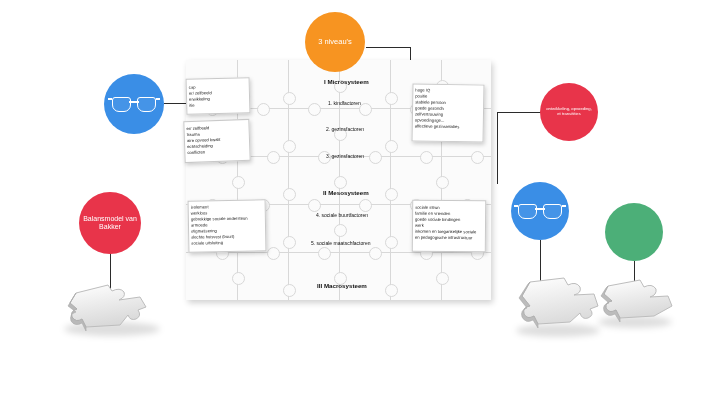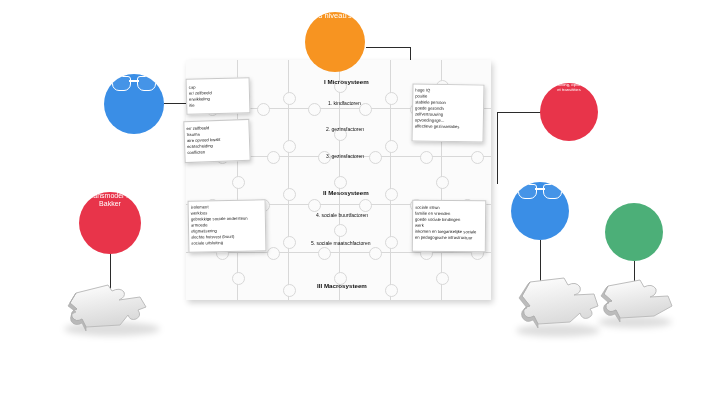--- a/index.html
+++ b/index.html
@@ -29,21 +29,21 @@
     background: #2b2b2b;
   }
   .conn.h { height: 1px; }
   .conn.v { width: 1px; }
 
   
   .bubble {
     position: absolute;
     border-radius: 50%;
     display: flex;
-    align-items: flex-start;
+    align-items: center;
     justify-content: center;
     text-align: center;
     color: #ffffff;
     box-sizing: border-box;
     line-height: 1.15;
     overflow: hidden;
   }
   .bubble .lbl {
     display: block;
     padding: 0 4px;

